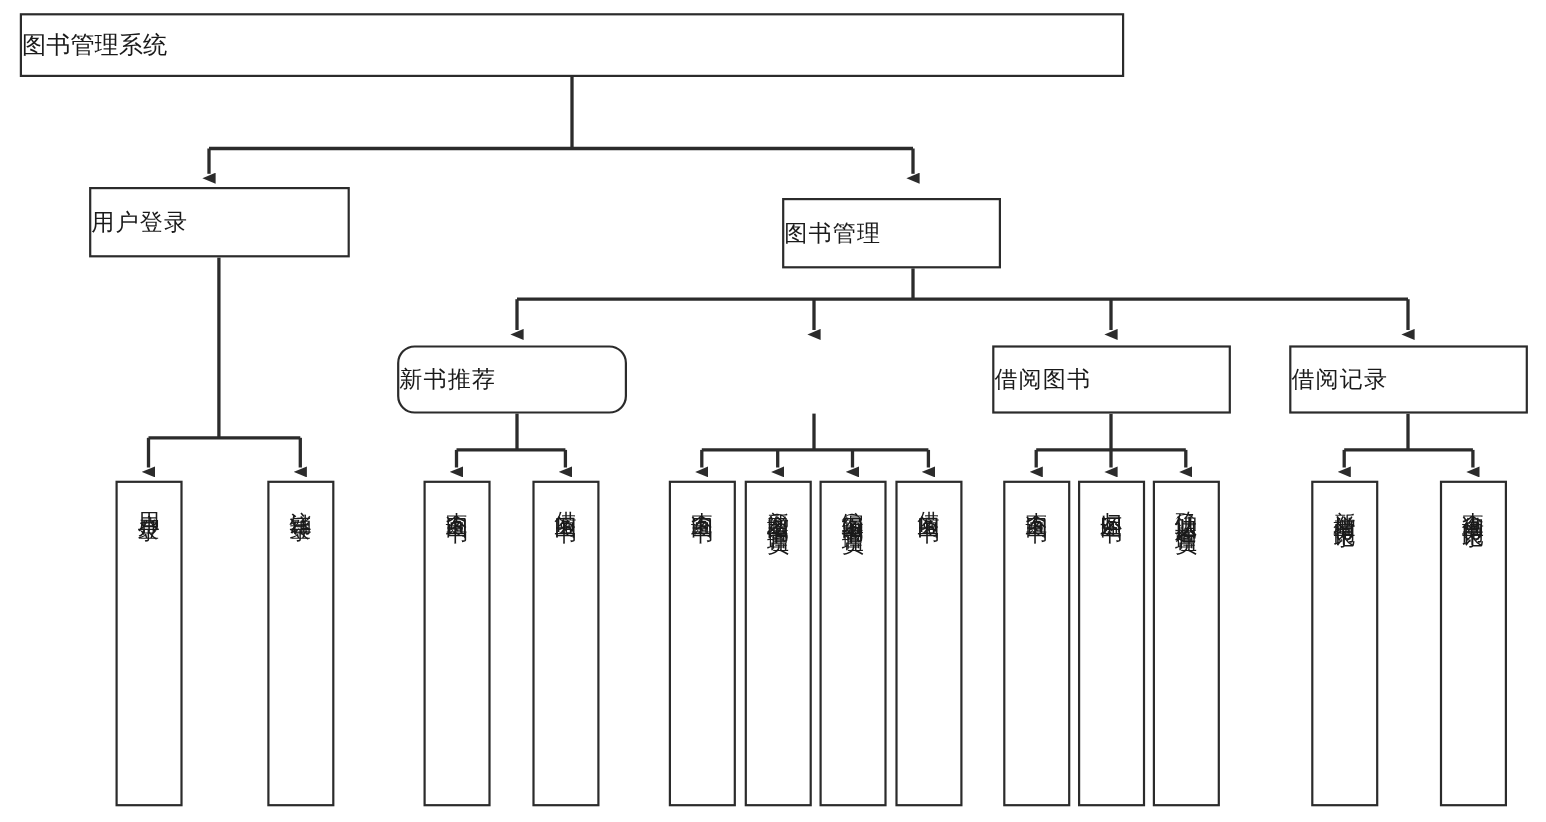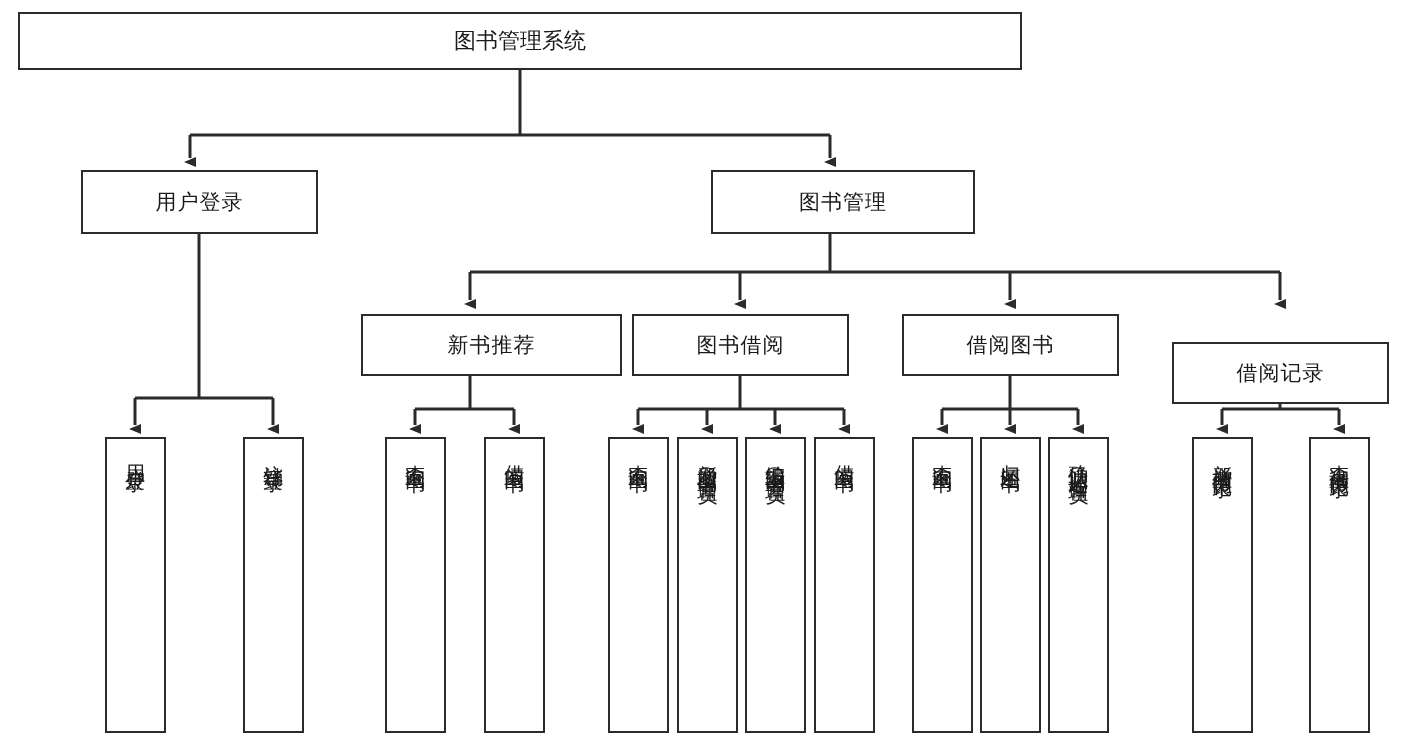--- a/index.html
+++ b/index.html
@@ -25,21 +25,20 @@
     height: 747px;
     pointer-events: none;
   }
   .node {
     position: absolute;
     box-sizing: border-box;
     background: #ffffff;
     border: 2px solid #2b2b2b;
     display: flex;
     align-items: center;
-    justify-content: center;
     color: #1a1a1a;
   }
   .node.h {
     font-size: 21px;
     letter-spacing: 1px;
   }
   .node.root {
     font-size: 22px;
   }
   .node.v {
@@ -120,34 +119,31 @@
     </g>
   </svg>
 
   <div class="node root" style="left:18px; top:12px; width:1004px; height:58px;">
     <span>图书管理系统</span>
   </div>
 
   <div class="node h" style="left:81px; top:170px; width:237px; height:64px;">
     <span>用户登录</span>
   </div>
-  <div class="node h" style="left:711px; top:170px; width:264px; height:64px;font-family:Liberation Mono, monospace;">
+  <div class="node h" style="left:711px; top:180px; width:199px; height:64px;font-family:Liberation Mono, monospace;">
     <span>图书管理</span>
   </div>
 
-  <div class="node h" style="left:361px; top:314px; width:261px; height:62px;">
+  <div class="node h" style="left:361px; top:314px; width:209px; height:62px;border-radius:16px;">
     <span>新书推荐</span>
-  </div>
-  <div class="node h" style="left:632px; top:314px; width:217px; height:62px;">
-    <span>图书借阅</span>
   </div>
   <div class="node h" style="left:902px; top:314px; width:217px; height:62px;">
     <span>借阅图书</span>
   </div>
-  <div class="node h" style="left:1172px; top:314px; width:217px; height:62px;margin-top:28px;">
+  <div class="node h" style="left:1172px; top:314px; width:217px; height:62px;">
     <span>借阅记录</span>
   </div>
 
   <div class="node v" style="left:105px; top:437px; width:61px; height:296px;">
     <span class="vlabel">用户登录</span>
   </div>
   <div class="node v" style="left:243px; top:437px; width:61px; height:296px;">
     <span class="vlabel">注销登录</span>
   </div>
 

